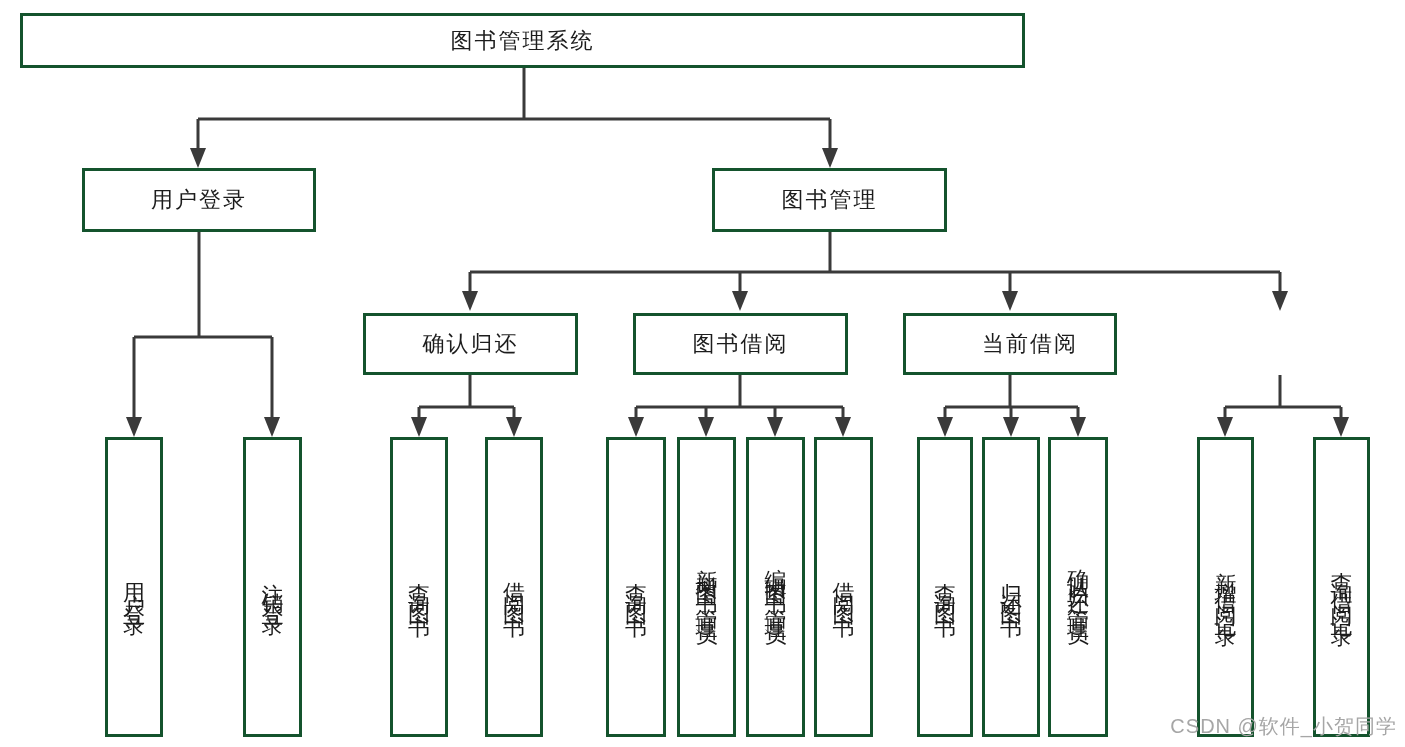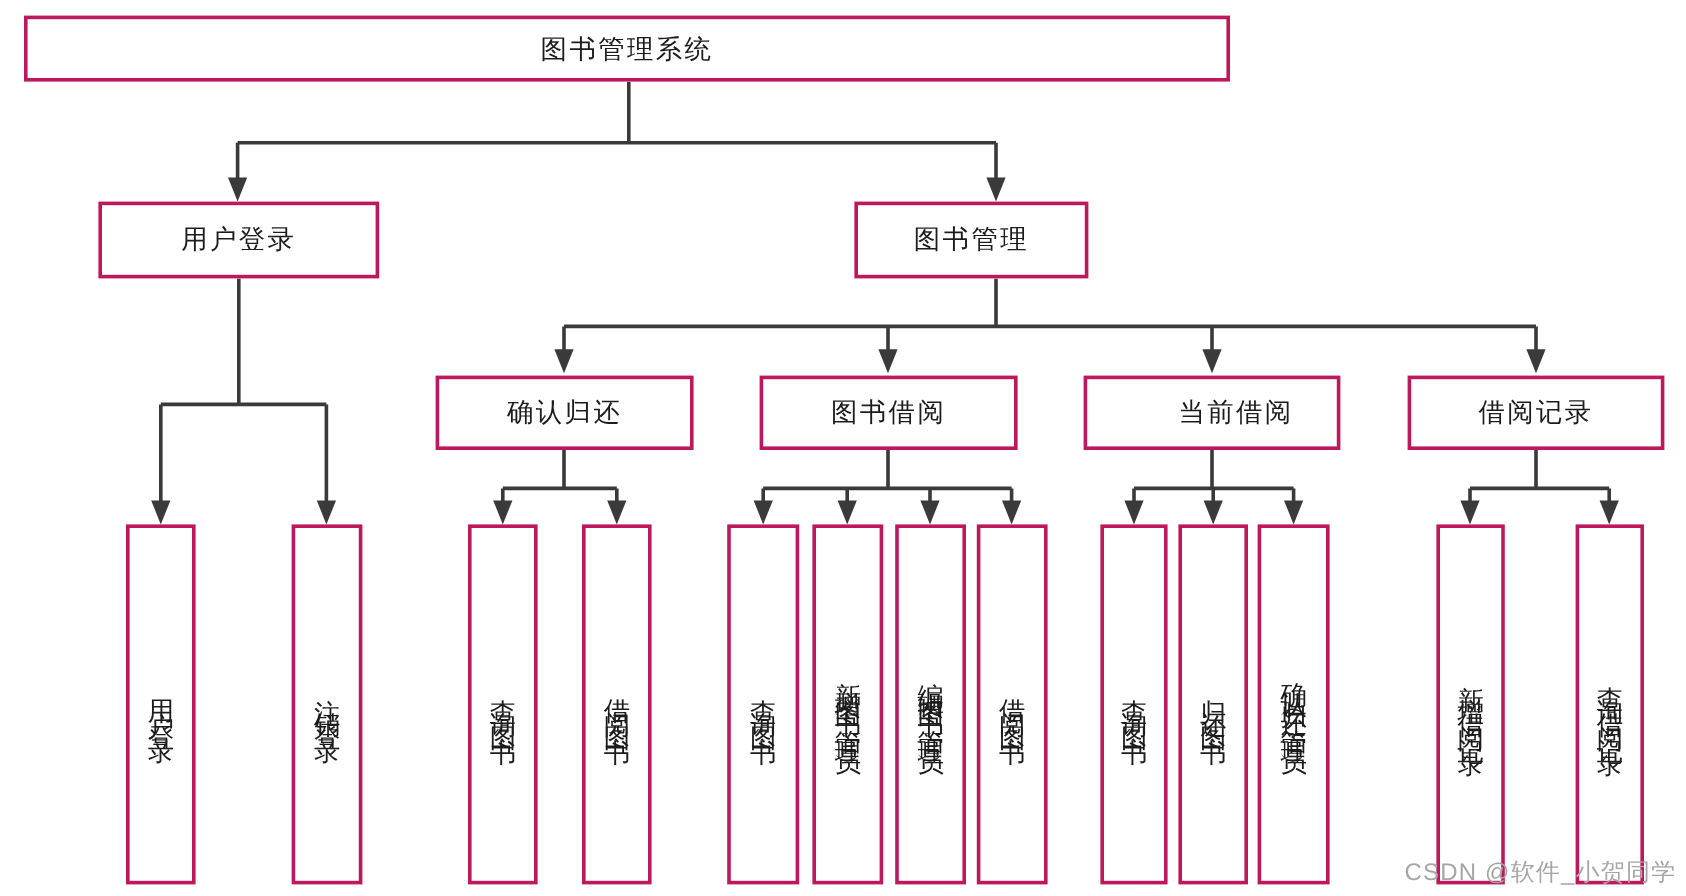--- a/index.html
+++ b/index.html
@@ -13,21 +13,21 @@
   }
   #connectors {
     position: absolute;
     left: 0; top: 0;
     width: 1405px; height: 747px;
     z-index: 1;
   }
   .node {
     position: absolute;
     box-sizing: border-box;
-    border: 3px solid #be185d;
+    border: 3px solid #14532d;
     background: #ffffff;
     color: #1c1c1c;
     display: flex;
     align-items: center;
     justify-content: center;
     z-index: 2;
   }
   .hbox {
     font-size: 22px;
     letter-spacing: 2px;
@@ -89,35 +89,32 @@
       </g>
   </svg>
 
   <div class="node hbox" style="left:20px;top:13px;width:1005px;height:55px;">
     <span>图书管理系统</span>
   </div>
 
   <div class="node hbox" style="left:82px;top:168px;width:234px;height:64px;">
     <span>用户登录</span>
   </div>
-  <div class="node hbox" style="left:712px;top:168px;width:195px;height:64px;">
+  <div class="node hbox" style="left:712px;top:168px;width:235px;height:64px;">
     <span>图书管理</span>
   </div>
 
   <div class="node hbox" style="left:363px;top:313px;width:215px;height:62px;">
     <span>确认归还</span>
   </div>
   <div class="node hbox" style="left:633px;top:313px;width:215px;height:62px;align-items:center;">
     <span>图书借阅</span>
   </div>
   <div class="node hbox" style="left:903px;top:313px;width:214px;height:62px;padding-left:40px;">
     <span>当前借阅</span>
-  </div>
-  <div class="node hbox" style="left:1173px;top:313px;width:214px;height:62px;">
-    <span>借阅记录</span>
   </div>
 
   <div class="node vbox" style="left:105px;top:437px;width:58px;height:300px;">
     <span class="vlabel">用户登录</span>
   </div>
   <div class="node vbox" style="left:243px;top:437px;width:59px;height:300px;">
     <span class="vlabel">注销登录</span>
   </div>
 
   <div class="node vbox" style="left:390px;top:437px;width:58px;height:300px;">

